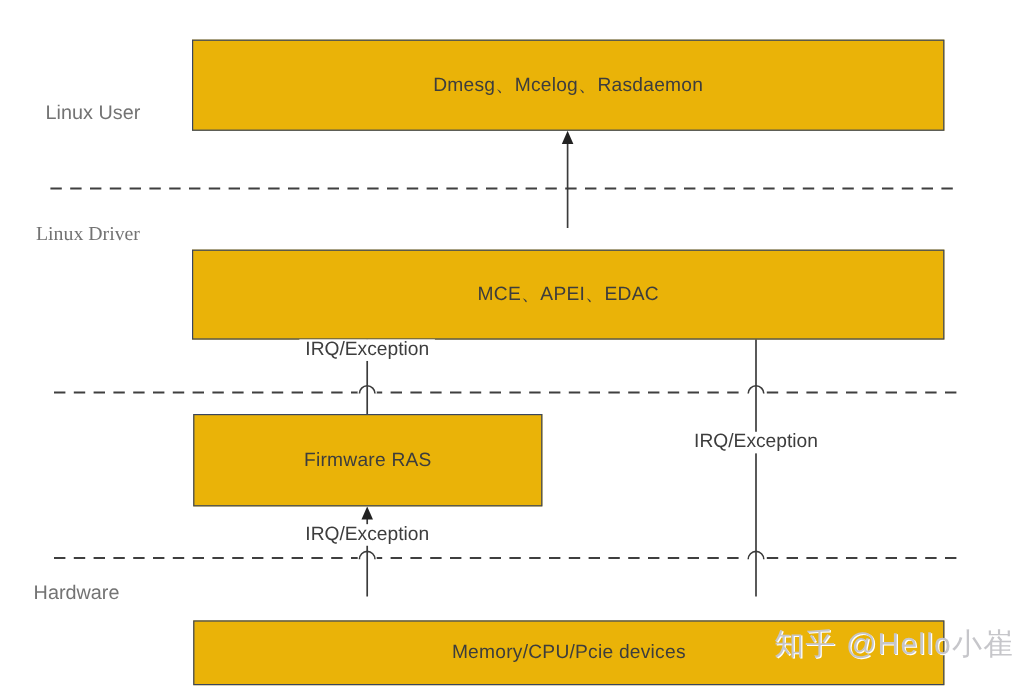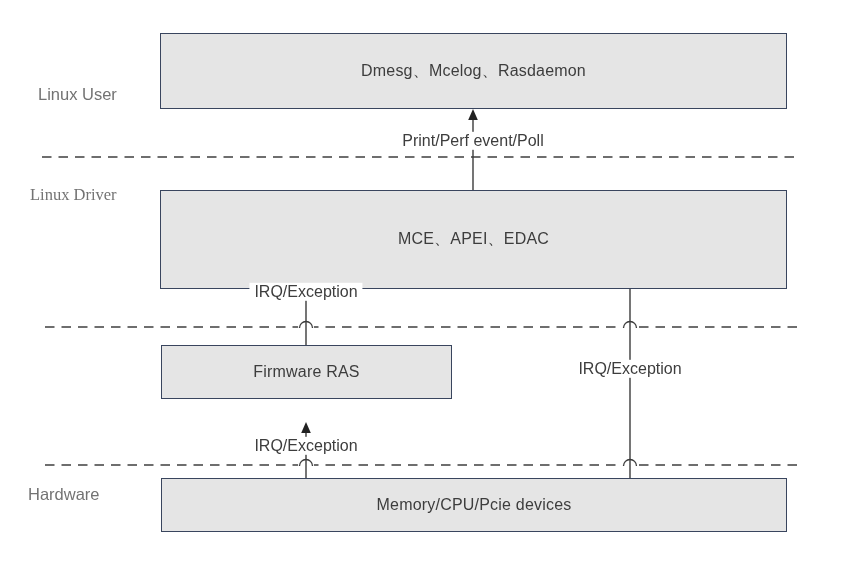--- a/index.html
+++ b/index.html
@@ -16,32 +16,32 @@
     overflow: hidden;
   }
   .lines-svg {
     position: absolute;
     left: 0; top: 0;
     width: 863px; height: 573px;
   }
   .node {
     position: absolute;
     border: 1.6px solid #39455e;
-    background: #e5e5e5;
+    background: #eab308;
     display: flex;
     align-items: center;
     justify-content: center;
     font-size: 16px;
     color: #3d3d3d;
     letter-spacing: 0.2px;
   }
   .box-user     { left: 160px; top: 33px;  width: 627px; height: 76px; }
-  .box-driver   { left: 160px; top: 190px; width: 627px; height: 99px; }
-  .box-firmware { left: 161px; top: 345px; width: 291px; height: 54px; }
-  .box-hardware { left: 161px; top: 478px; width: 626px; height: 54px; }
+  .box-driver   { left: 160px; top: 208px; width: 627px; height: 75px; }
+  .box-firmware { left: 161px; top: 345px; width: 291px; height: 77px; }
+  .box-hardware { left: 161px; top: 517px; width: 626px; height: 54px; }
 
   .layer-label {
     position: absolute;
     font-size: 16.5px;
     color: #737373;
     white-space: nowrap;
   }
   .ll-user   { left: 38px; top: 85px; }
   .ll-driver { left: 30px; top: 185px; font-family: Liberation Serif, serif; }
   .ll-hw     { left: 28px; top: 485px; }
@@ -123,19 +123,19 @@
   <div class="node box-driver">
     <span>MCE、APEI、EDAC</span>
   </div>
   <div class="node box-firmware">
     <span>Firmware RAS</span>
   </div>
   <div class="node box-hardware">
     <span>Memory/CPU/Pcie devices</span>
   </div>
 
-  <div class="edge-label el-print">Print/Perf event/Poll</div>
   <div class="edge-label el-irq1">IRQ/Exception</div>
   <div class="edge-label el-irq2">IRQ/Exception</div>
   <div class="edge-label el-irq3">IRQ/Exception</div>
 
+  <div class="watermark">知乎 @Hello小崔</div>
 
 </div>
 
 </body></html>

